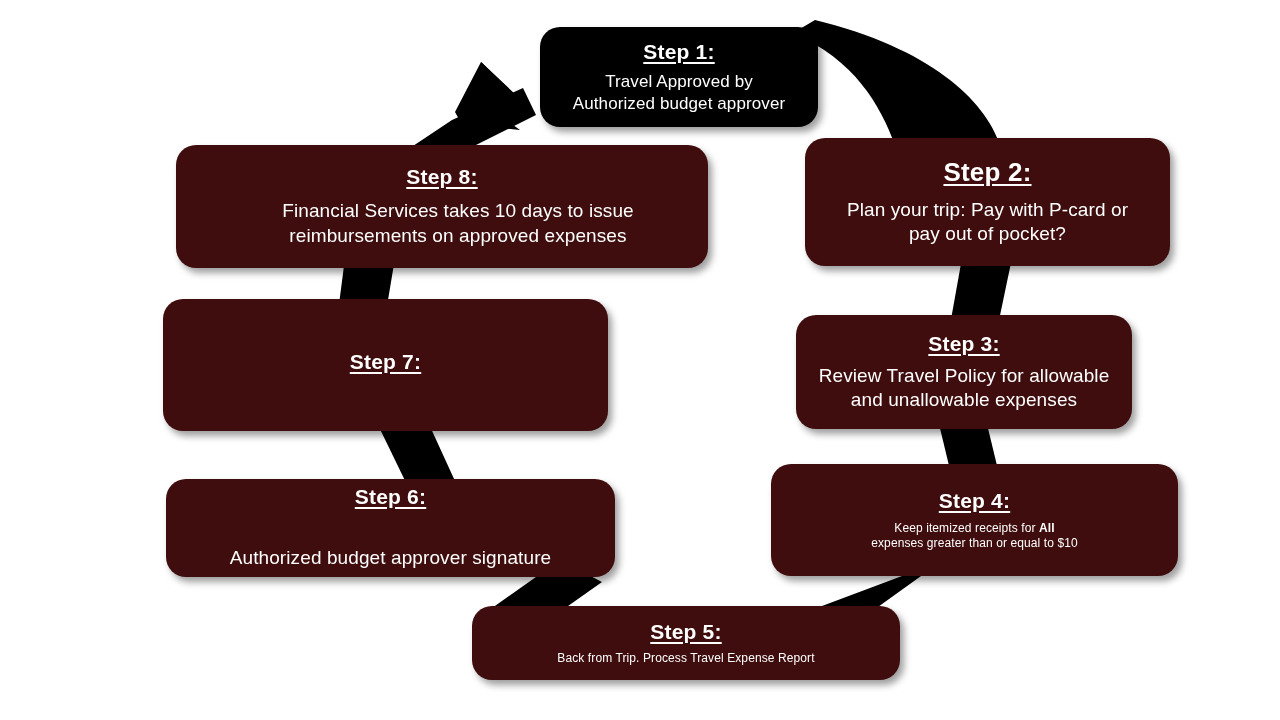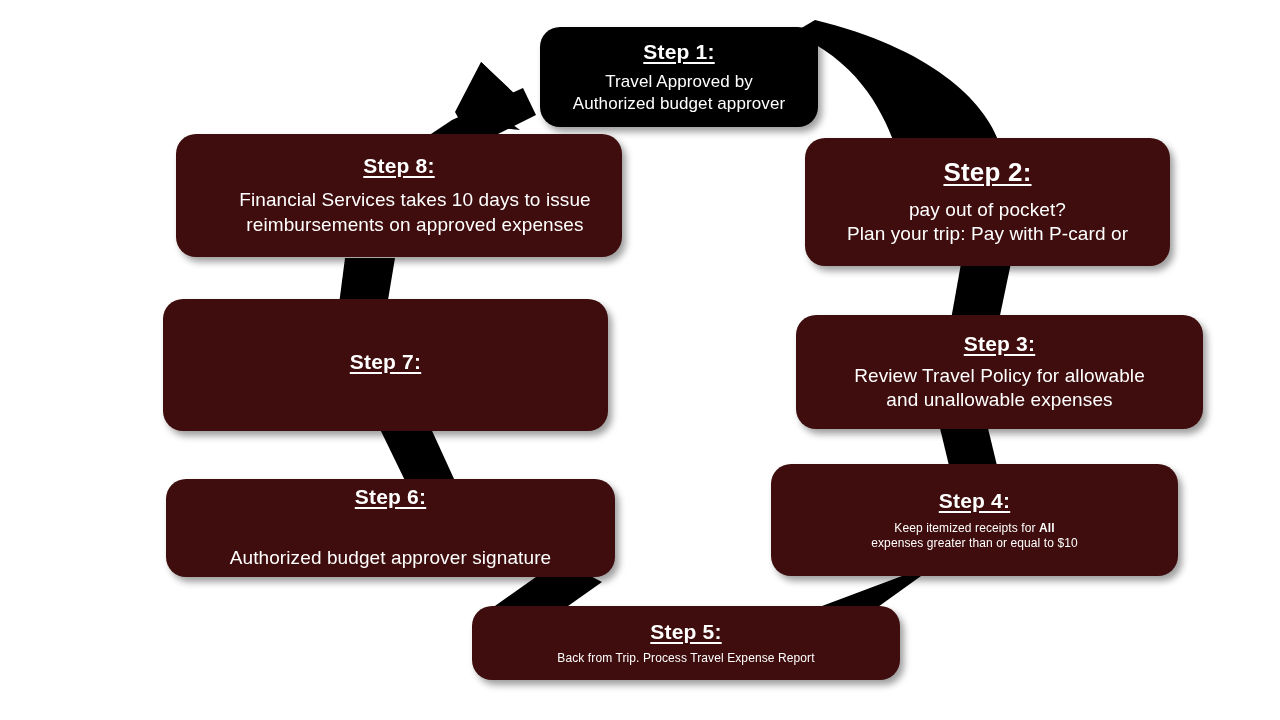--- a/index.html
+++ b/index.html
@@ -58,41 +58,41 @@
 
   
   #step1 { left: 540px; top: 27px;  width: 278px; height: 100px; }
   #step1 .step-title { font-size: 21px; margin-bottom: 7px; }
   #step1 .step-body  { font-size: 17px; }
 
   #step2 { left: 805px; top: 138px; width: 365px; height: 128px; }
   #step2 .step-title { font-size: 26px; margin-bottom: 10px; }
   #step2 .step-body  { font-size: 19px; }
 
-  #step3 { left: 796px; top: 315px; width: 407px; height: 114px; }
+  #step3 { left: 796px; top: 315px; width: 336px; height: 114px; }
   #step3 .step-title { font-size: 21px; margin-bottom: 8px; }
   #step3 .step-body  { font-size: 19px; }
 
   #step4 { left: 771px; top: 464px; width: 407px; height: 112px; }
   #step4 .step-title { font-size: 21px; margin-bottom: 8px; }
   #step4 .step-body  { font-size: 12px; }
 
   #step5 { left: 472px; top: 606px; width: 428px; height: 74px; }
   #step5 .step-title { font-size: 21px; margin-bottom: 7px; }
   #step5 .step-body  { font-size: 12px; }
 
   #step6 { left: 166px; top: 479px; width: 449px; height: 98px; gap: 27px; }
   #step6 .step-title { font-size: 21px; margin-bottom: 10px; }
   #step6 .step-body  { font-size: 19px; }
 
   #step7 { left: 163px; top: 299px; width: 445px; height: 132px; }
   #step7 .step-title { font-size: 21px; margin-bottom: 6px; }
   #step7 .step-body  { font-size: 19px; }
 
-  #step8 { left: 176px; top: 134px; width: 446px; height: 123px; }
+  #step8 { left: 176px; top: 145px; width: 532px; height: 123px; }
   #step8 .step-title { font-size: 21px; margin-bottom: 10px; }
   #step8 .step-body  { font-size: 19px; margin-left: 32px; }
 </style>
 </head>
 <body>
 
 <div id="canvas">
 
   <svg id="connectors" viewBox="0 0 1280 720" xmlns="http://www.w3.org/2000/svg">
 
@@ -122,22 +122,22 @@
     <div class="step-title">Step 1:</div>
     <div class="step-body">
       <div>Travel Approved by</div>
       <div>Authorized budget approver</div>
     </div>
   </div>
 
   <div class="step-box" id="step2">
     <div class="step-title">Step 2:</div>
     <div class="step-body">
+      <div>Plan your trip: Pay with P-card or</div>
       <div>pay out of pocket?</div>
-      <div>Plan your trip: Pay with P-card or</div>
     </div>
   </div>
 
   <div class="step-box" id="step3">
     <div class="step-title">Step 3:</div>
     <div class="step-body">
       <div>Review Travel Policy for allowable</div>
       <div>and unallowable expenses</div>
     </div>
   </div>

